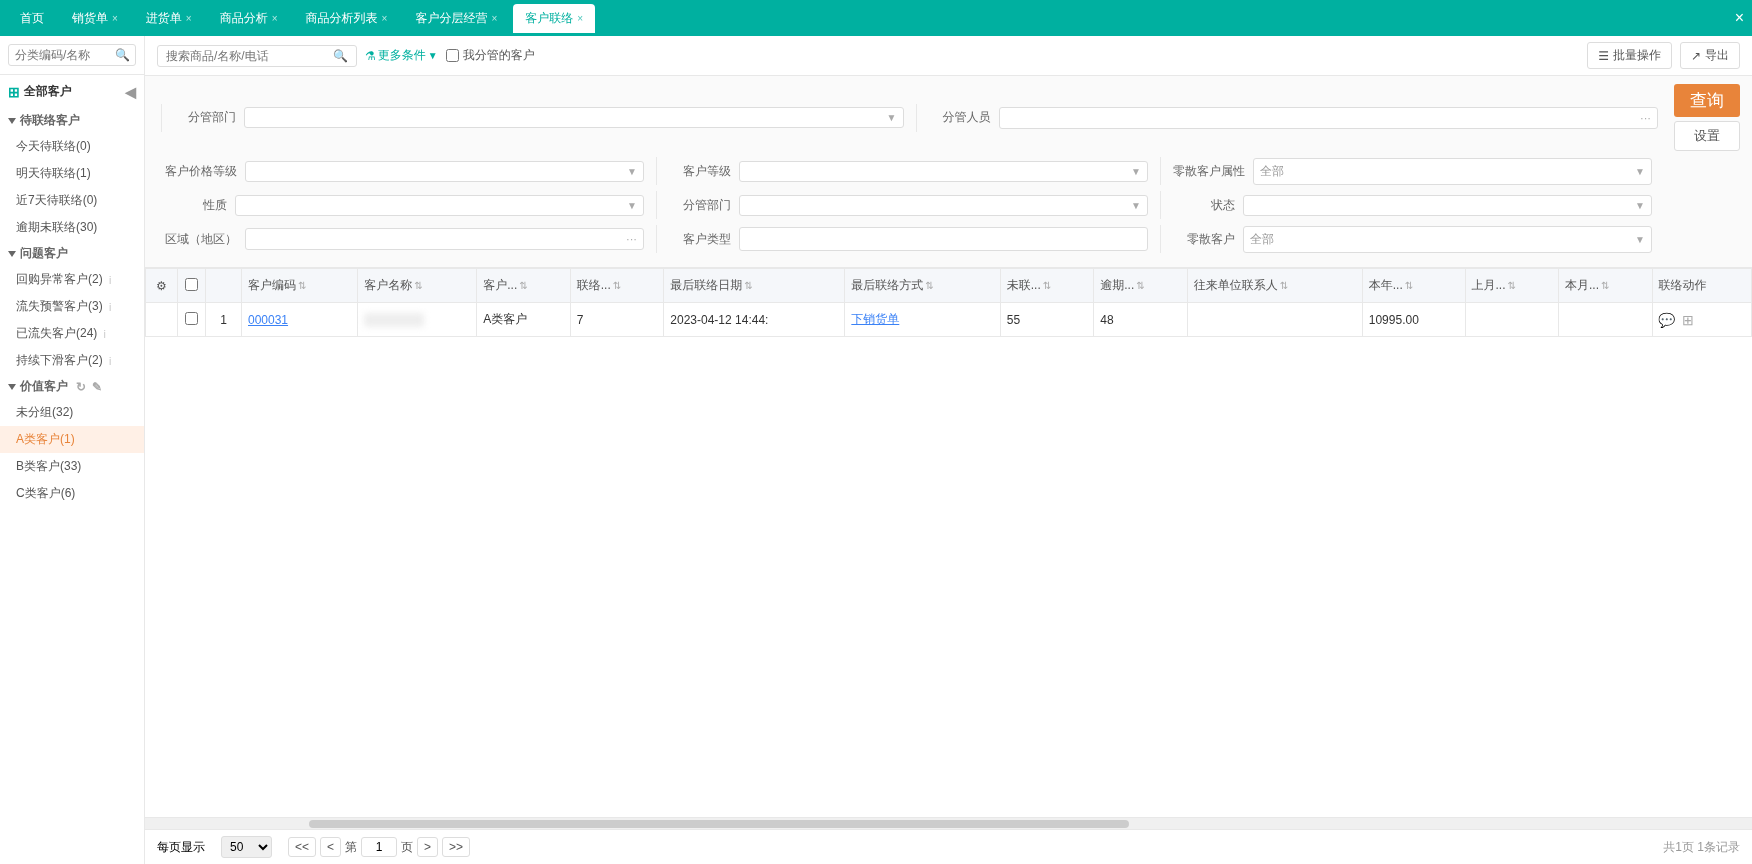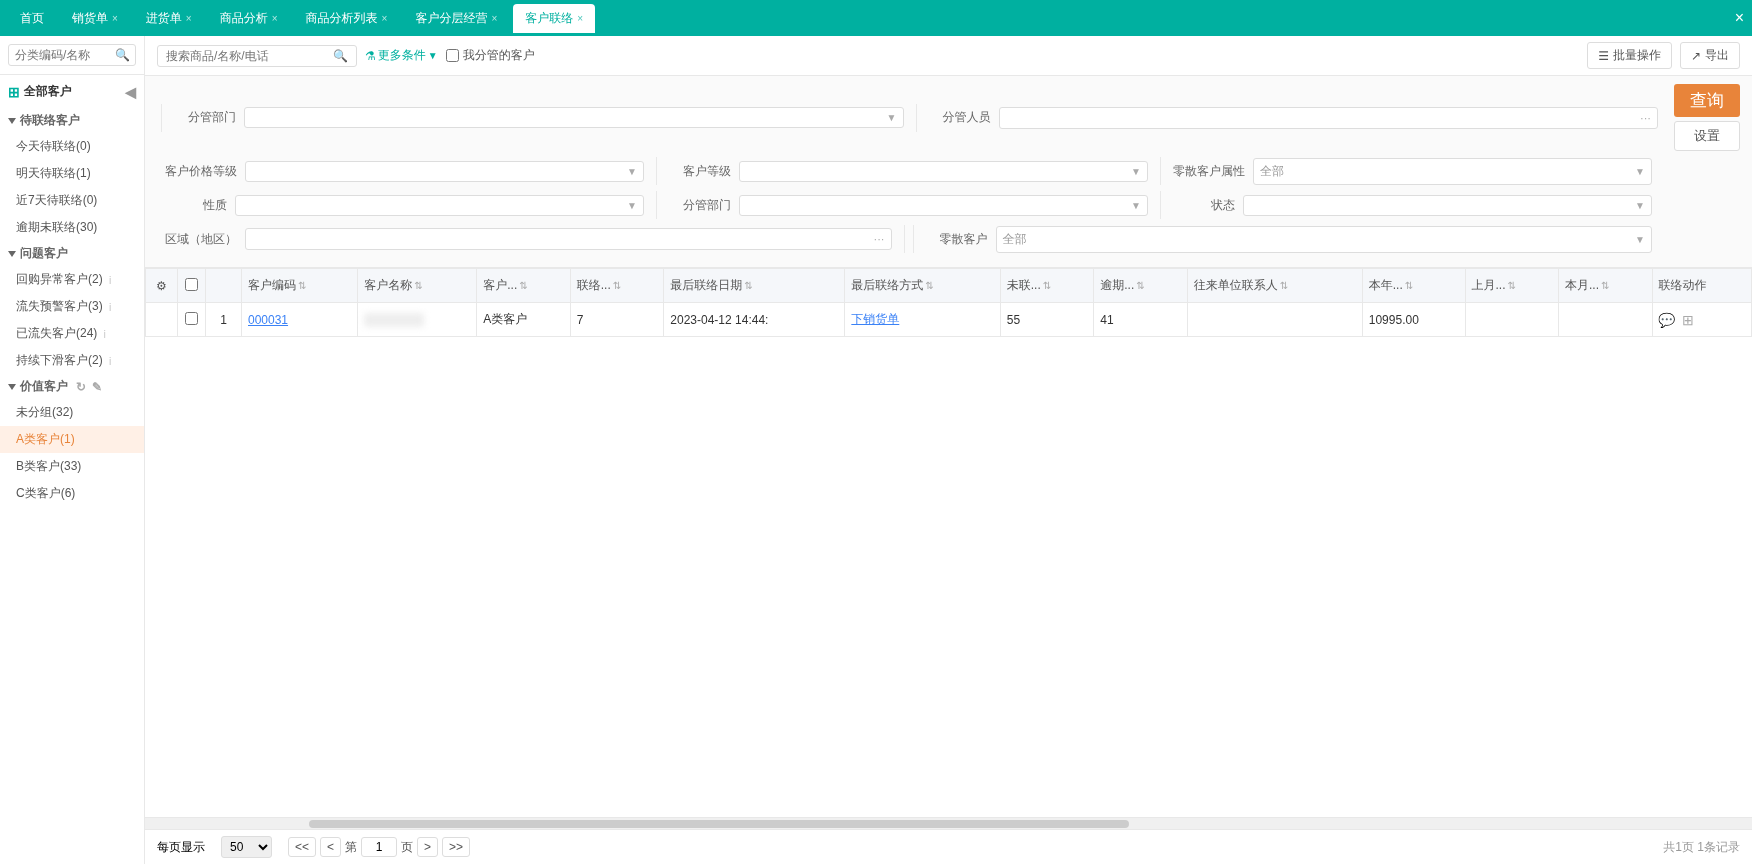--- a/index.html
+++ b/index.html
@@ -584,20 +584,24 @@
 
       <div class="adv-filter-row">
         <div class="adv-filter-cell">
           <span class="adv-filter-label">区域（地区）</span>
           <div class="adv-filter-select">
             <span class="adv-filter-select-text"></span>
             <span style="color:#aaa;font-size:11px;">···</span>
           </div>
         </div>
         <div class="filter-row-divider"></div>
+        <div class="adv-filter-cell">
+          <span class="adv-filter-label">客户类型</span>
+          <input class="adv-filter-input" type="text" style="">
+        </div>
         <div class="filter-row-divider"></div>
         <div class="adv-filter-cell">
           <span class="adv-filter-label">零散客户</span>
           <div class="adv-filter-select">
             <span class="adv-filter-select-text">全部</span>
             <span style="color:#aaa;font-size:10px;">▼</span>
           </div>
         </div>
         <div style="width:80px;"></div>
       </div>
@@ -704,21 +708,21 @@
             <td>
               <span class="blurred">Ea</span>
             </td>
             <td>A类客户</td>
             <td>7</td>
             <td>2023-04-12 14:44:</td>
             <td>
               <span class="link-text">下销货单</span>
             </td>
             <td>55</td>
-            <td>41</td>
+            <td>48</td>
             <td>
               <span class="blurred" style="min-width:50px;display:inline-block;"></span>
             </td>
             <td>10995.00</td>
             <td></td>
             <td></td>
             <td>
               <div class="action-icons">
                 <span class="action-icon" title="联络">💬</span>
                 <span class="action-icon" title="详情">⊞</span>

